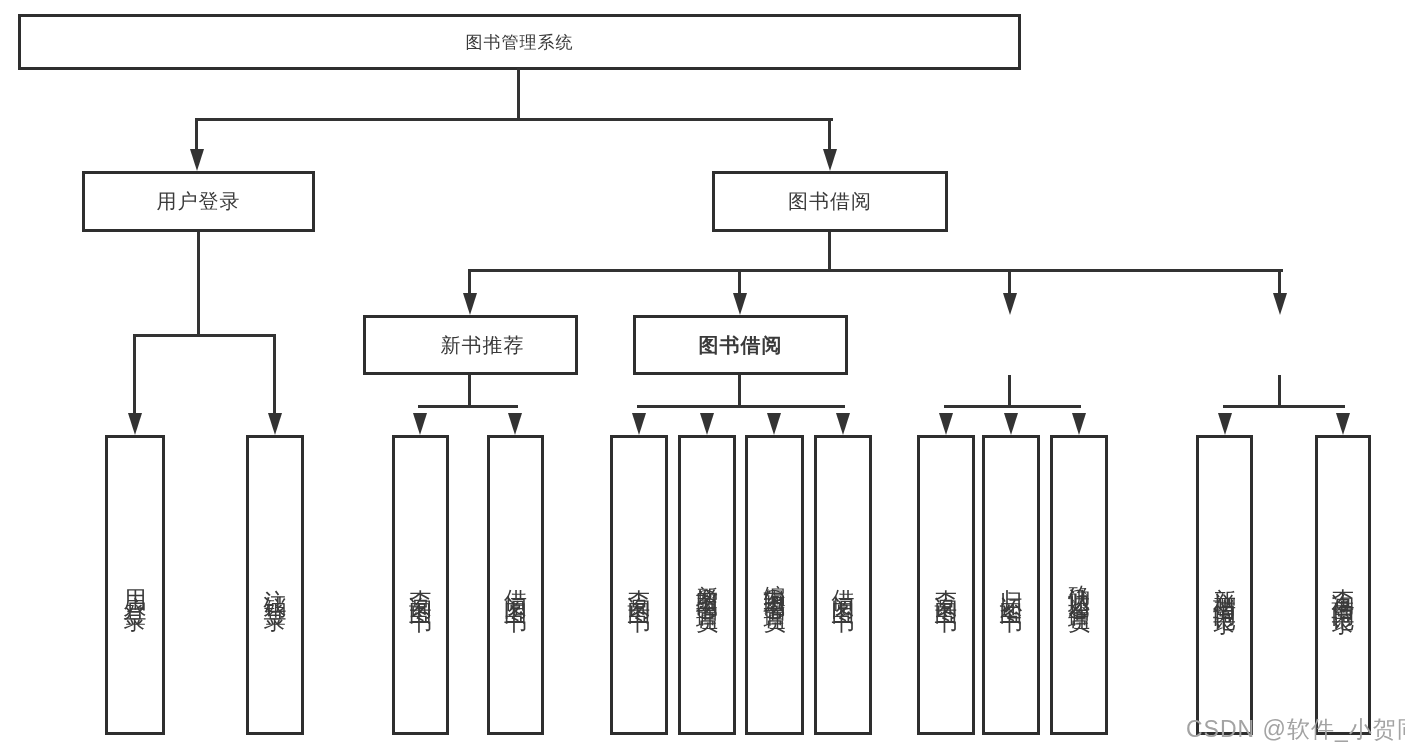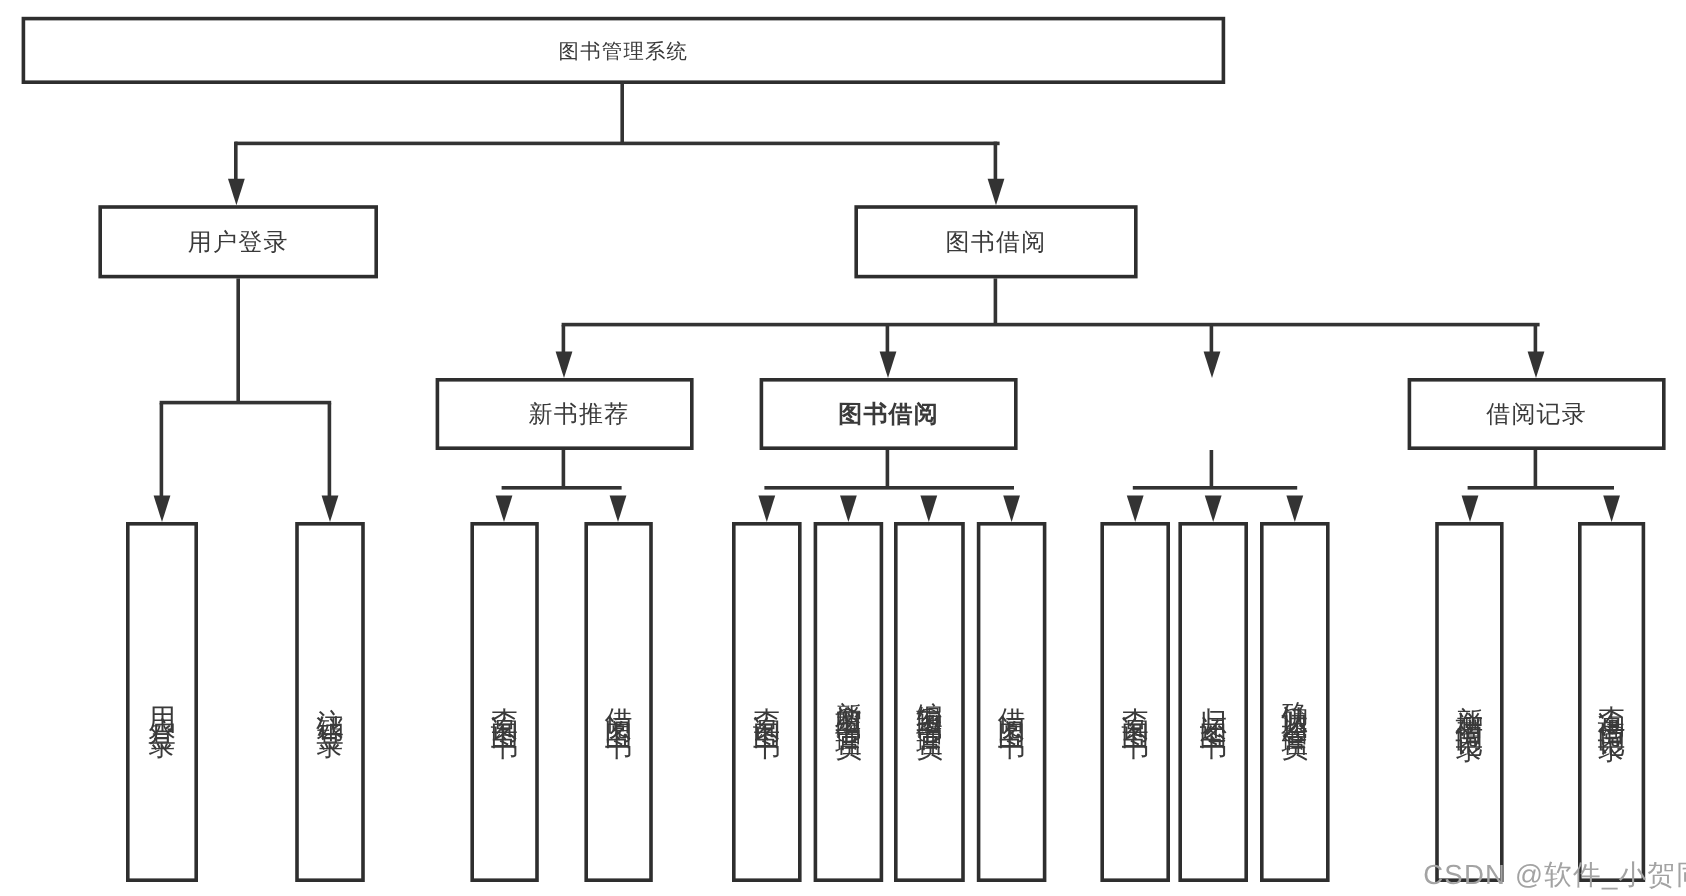--- a/index.html
+++ b/index.html
@@ -82,23 +82,20 @@
   <div class="ar" style="left:733px;top:293px;"></div>
   <div class="ar" style="left:1003px;top:293px;"></div>
   <div class="ar" style="left:1273px;top:293px;"></div>
 
   <div class="box" style="left:363px;top:315px;width:215px;height:60px;padding-left:24px;">
     <span>新书推荐</span>
   </div>
   <div class="box" style="left:633px;top:315px;width:215px;height:60px;font-weight:bold;">
     <span>图书借阅</span>
   </div>
-  <div class="box" style="left:1173px;top:315px;width:215px;height:60px;">
-    <span>借阅记录</span>
-  </div>
 
   <div class="l" style="left:468px;top:375px;width:3px;height:32px;"></div>
   <div class="l" style="left:418px;top:405px;width:100px;height:3px;"></div>
   <div class="ar" style="left:413px;top:413px;"></div>
   <div class="ar" style="left:508px;top:413px;"></div>
 
   <div class="l" style="left:738px;top:375px;width:3px;height:32px;"></div>
   <div class="l" style="left:637px;top:405px;width:208px;height:3px;"></div>
   <div class="ar" style="left:632px;top:413px;"></div>
   <div class="ar" style="left:700px;top:413px;"></div>

